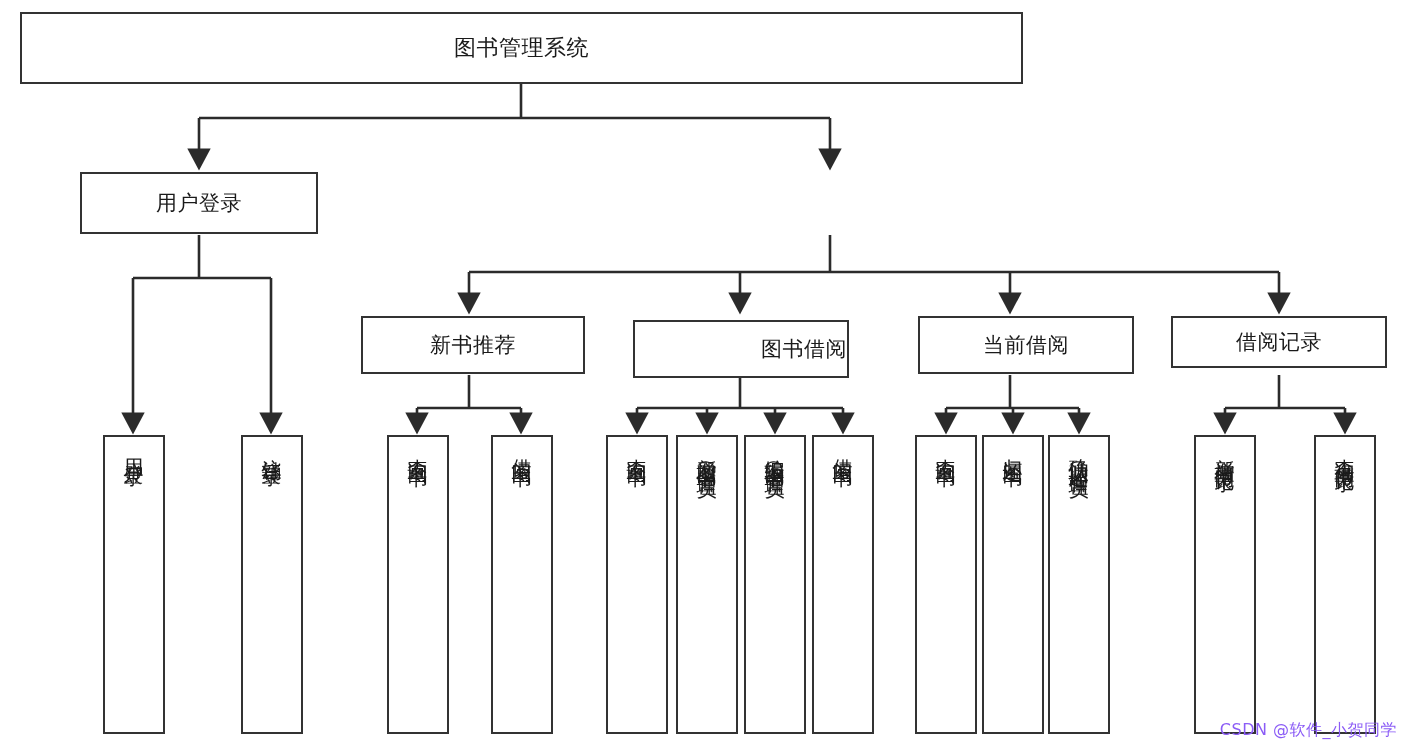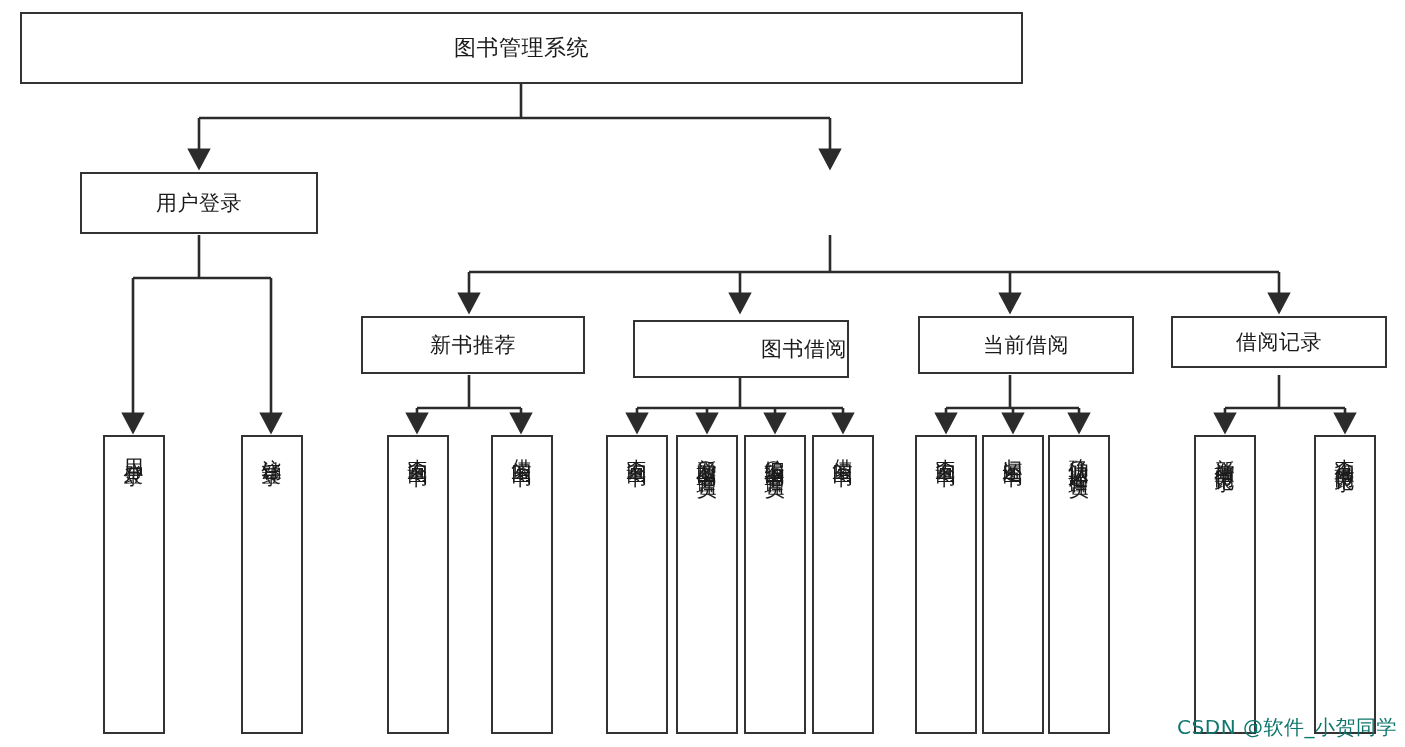--- a/index.html
+++ b/index.html
@@ -55,22 +55,22 @@
     letter-spacing: 3px;
     line-height: 1;
   }
   .node.root .node-label {
     font-size: 22px;
   }
   #watermark {
     position: absolute;
     right: 8px;
     bottom: 6px;
-    font-size: 20px;
-    color: #0f766e;
+    font-size: 16px;
+    color: #8b5cf6;
     letter-spacing: 0.5px;
     white-space: pre;
     pointer-events: none;
   }
 </style>
 </head>
 <body>
 
 <div id="canvas">
 

